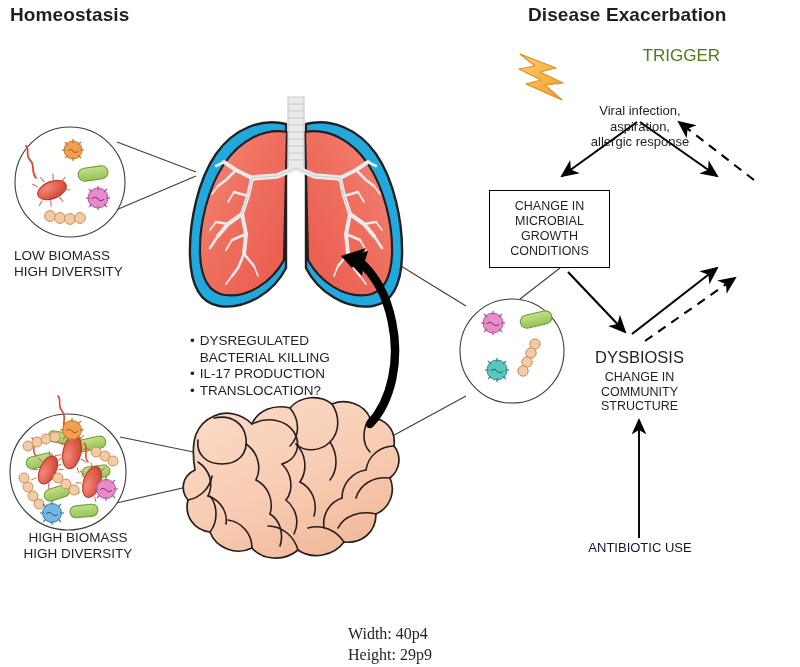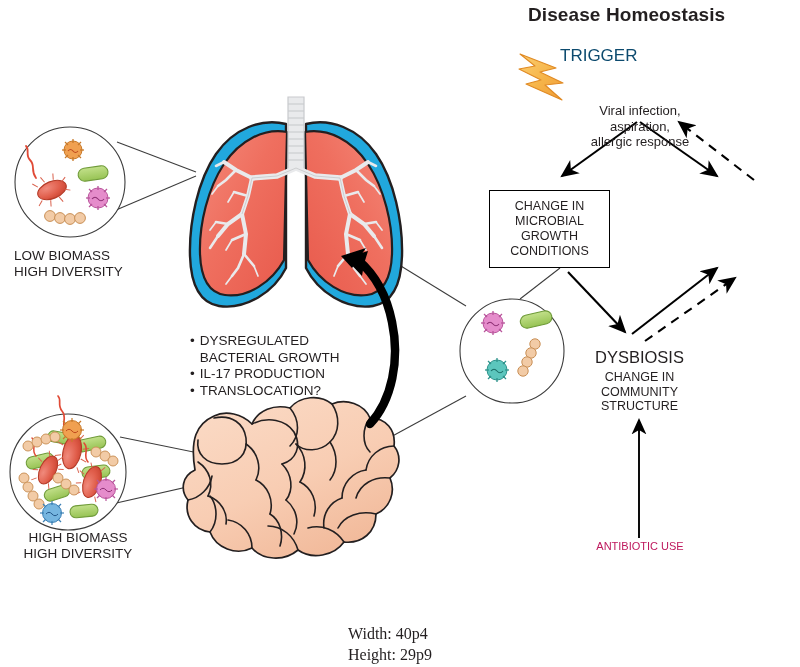--- a/index.html
+++ b/index.html
@@ -37,22 +37,22 @@
     font-family: "Liberation Sans", sans-serif;
     font-size: 13.5px;
     line-height: 16px;
     color: #231f20;
     white-space: pre-line;
     text-align: left;
   }
   .trigger-title {
     font-family: "Liberation Sans", sans-serif;
     font-size: 17px;
-    color: #0c4a6e;
-    text-align: left;
+    color: #4d7c0f;
+    text-align: right;
     white-space: nowrap;
   }
   .trigger-sub {
     font-family: "Liberation Sans", sans-serif;
     font-size: 13px;
     line-height: 15.5px;
     color: #231f20;
     text-align: center;
     white-space: pre-line;
     margin-top: 36px;
@@ -83,22 +83,22 @@
   .dys-sub {
     font-family: "Liberation Sans", sans-serif;
     font-size: 12.5px;
     line-height: 14.5px;
     color: #231f20;
     text-align: center;
     white-space: pre-line;
   }
   .abx {
     font-family: "Liberation Sans", sans-serif;
-    font-size: 11px;
-    color: #be185d;
+    font-size: 13px;
+    color: #0f172a;
     text-align: center;
     white-space: nowrap;
   }
   .axis-title {
     font-family: "Liberation Sans", sans-serif;
     font-size: 15.5px;
     color: #231f20;
     white-space: nowrap;
     text-align: center;
   }
@@ -563,22 +563,23 @@
       <line x1="568" y1="272" x2="625" y2="332" marker-end="url(#arrHead)"></line>
 
       <line x1="632" y1="334" x2="717" y2="268" marker-end="url(#arrHead)"></line>
 
       <line x1="645" y1="341" x2="735" y2="278" stroke-dasharray="9,7" marker-end="url(#arrHead)"></line>
 
       <line x1="639" y1="538" x2="639" y2="420" stroke-width="1.9" marker-end="url(#arrHead)"></line>
     </g>
   </svg>
 
-
-  <div class="abs panel-title" style="left:528px; top:4px;">Disease Homeostasis</div>
+  <div class="abs panel-title" style="left:10px; top:4px;">Homeostasis</div>
+
+  <div class="abs panel-title" style="left:528px; top:4px;">Disease Exacerbation</div>
 
   <div class="abs cap" style="left:14px; top:248px; width:130px;">LOW BIOMASS
 HIGH DIVERSITY</div>
 
   <div class="abs cap" style="left:8px; top:530px; width:140px;text-align:center;">HIGH BIOMASS
 HIGH DIVERSITY</div>
 
   <div class="abs trigger-title" style="left:560px; top:46px; width:160px;">TRIGGER</div>
   <div class="abs trigger-sub" style="left:550px; top:67px; width:180px;">Viral infection,
 aspiration,
@@ -596,21 +597,21 @@
   <div class="abs dys-sub" style="left:562px; top:370px; width:155px;">CHANGE IN
 COMMUNITY
 STRUCTURE</div>
 
   <div class="abs abx" style="left:569px; top:540px; width:142px;">ANTIBIOTIC USE</div>
 
   <div class="abs axis-bullets" style="left:190px; top:333px; width:190px;">
     <div style="display:flex; gap:5px;">
       <span>•</span>
       <span class="bl">DYSREGULATED
-BACTERIAL GROWTH</span>
+BACTERIAL KILLING</span>
     </div>
     <div style="display:flex; gap:5px;">
       <span>•</span>
       <span class="bl">IL-17 PRODUCTION</span>
     </div>
     <div style="display:flex; gap:5px;">
       <span>•</span>
       <span class="bl">TRANSLOCATION?</span>
     </div>
   </div>

